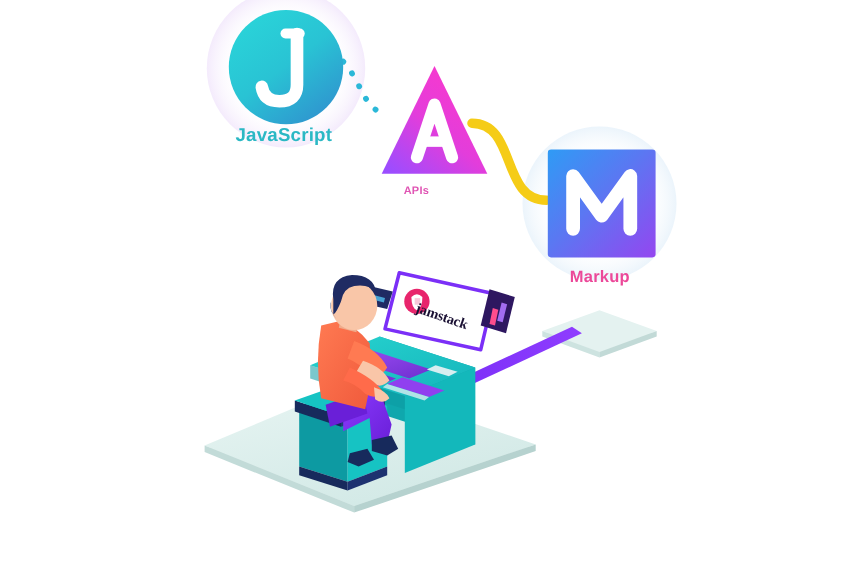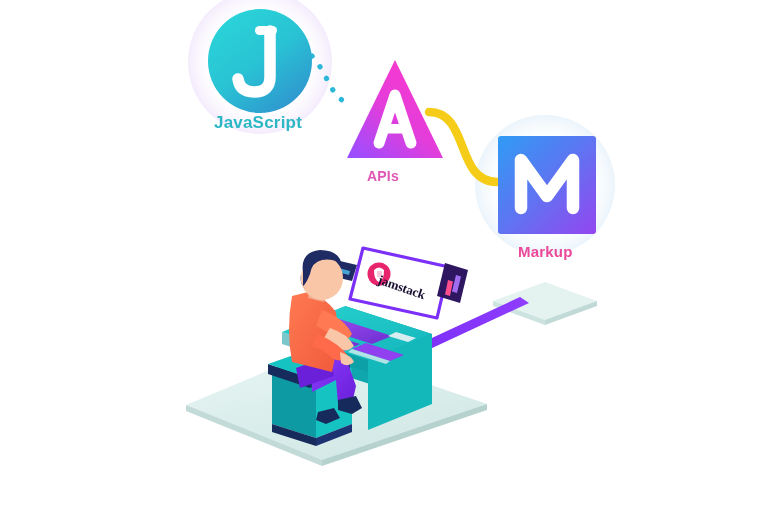--- a/index.html
+++ b/index.html
@@ -33,21 +33,21 @@
   #lbl-js {
     left: 214px;
     top: 113px;
     font-size: 17px;
     color: #2bb8c4;
     letter-spacing: .2px;
   }
   #lbl-api {
     left: 367px;
     top: 168px;
-    font-size: 14px;
+    font-size: 10px;
     color: #e056b4;
     letter-spacing: .2px;
   }
   #lbl-markup {
     left: 518px;
     top: 243px;
     font-size: 15px;
     color: #ec4899;
     letter-spacing: .2px;
   }

